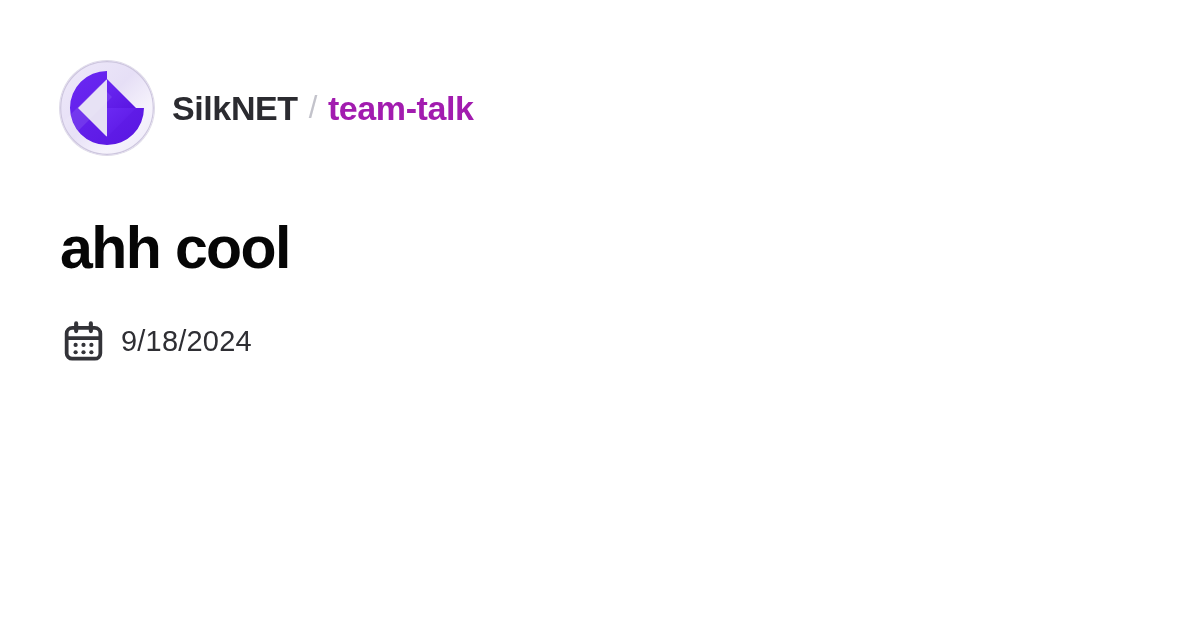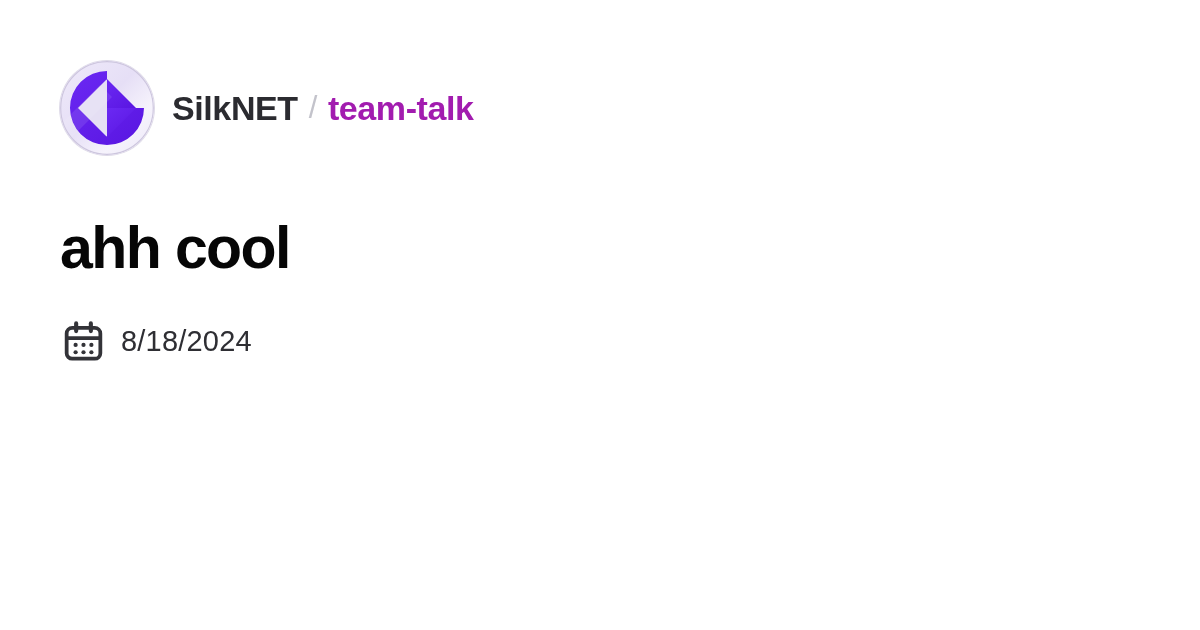--- a/index.html
+++ b/index.html
@@ -165,17 +165,17 @@
       <line x1="16.1" y1="1.9" x2="16.1" y2="6.2" stroke="#333338" stroke-width="2.3" stroke-linecap="round"></line>
       <g fill="#333338">
         <circle cx="7.6" cy="13.9" r="1.18"></circle>
         <circle cx="12" cy="13.9" r="1.18"></circle>
         <circle cx="16.4" cy="13.9" r="1.18"></circle>
         <circle cx="7.6" cy="18.0" r="1.18"></circle>
         <circle cx="12" cy="18.0" r="1.18"></circle>
         <circle cx="16.4" cy="18.0" r="1.18"></circle>
       </g>
     </svg>
-    <span class="date-text">8/18/2024</span>
+    <span class="date-text">9/18/2024</span>
   </div>
 
 
 </div>
 
 </body></html>

